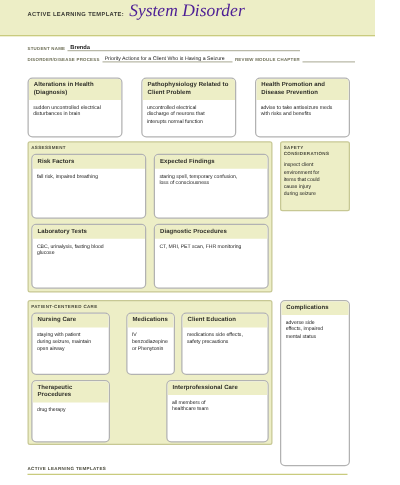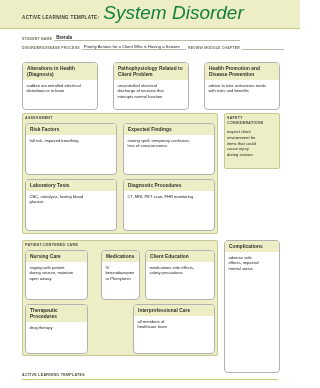--- a/index.html
+++ b/index.html
@@ -33,24 +33,24 @@
   }
   .alt-label {
     font-size: 4.6px;
     letter-spacing: 0.32px;
     font-weight: 700;
     text-transform: uppercase;
     color: #3b3b35;
     white-space: nowrap;
   }
   .sys-title {
-    font-family: Liberation Sans, sans-serif;
+    font-family: Liberation Serif, serif;
     font-style: italic;
-    font-size: 19px;
-    color: #15803d;
+    font-size: 14px;
+    color: #4c1d95;
     line-height: 1;
     white-space: nowrap;
   }
 
   
   .meta {
     position: absolute;
     left: 22px; top: 32px;
     width: 262px;
   }

